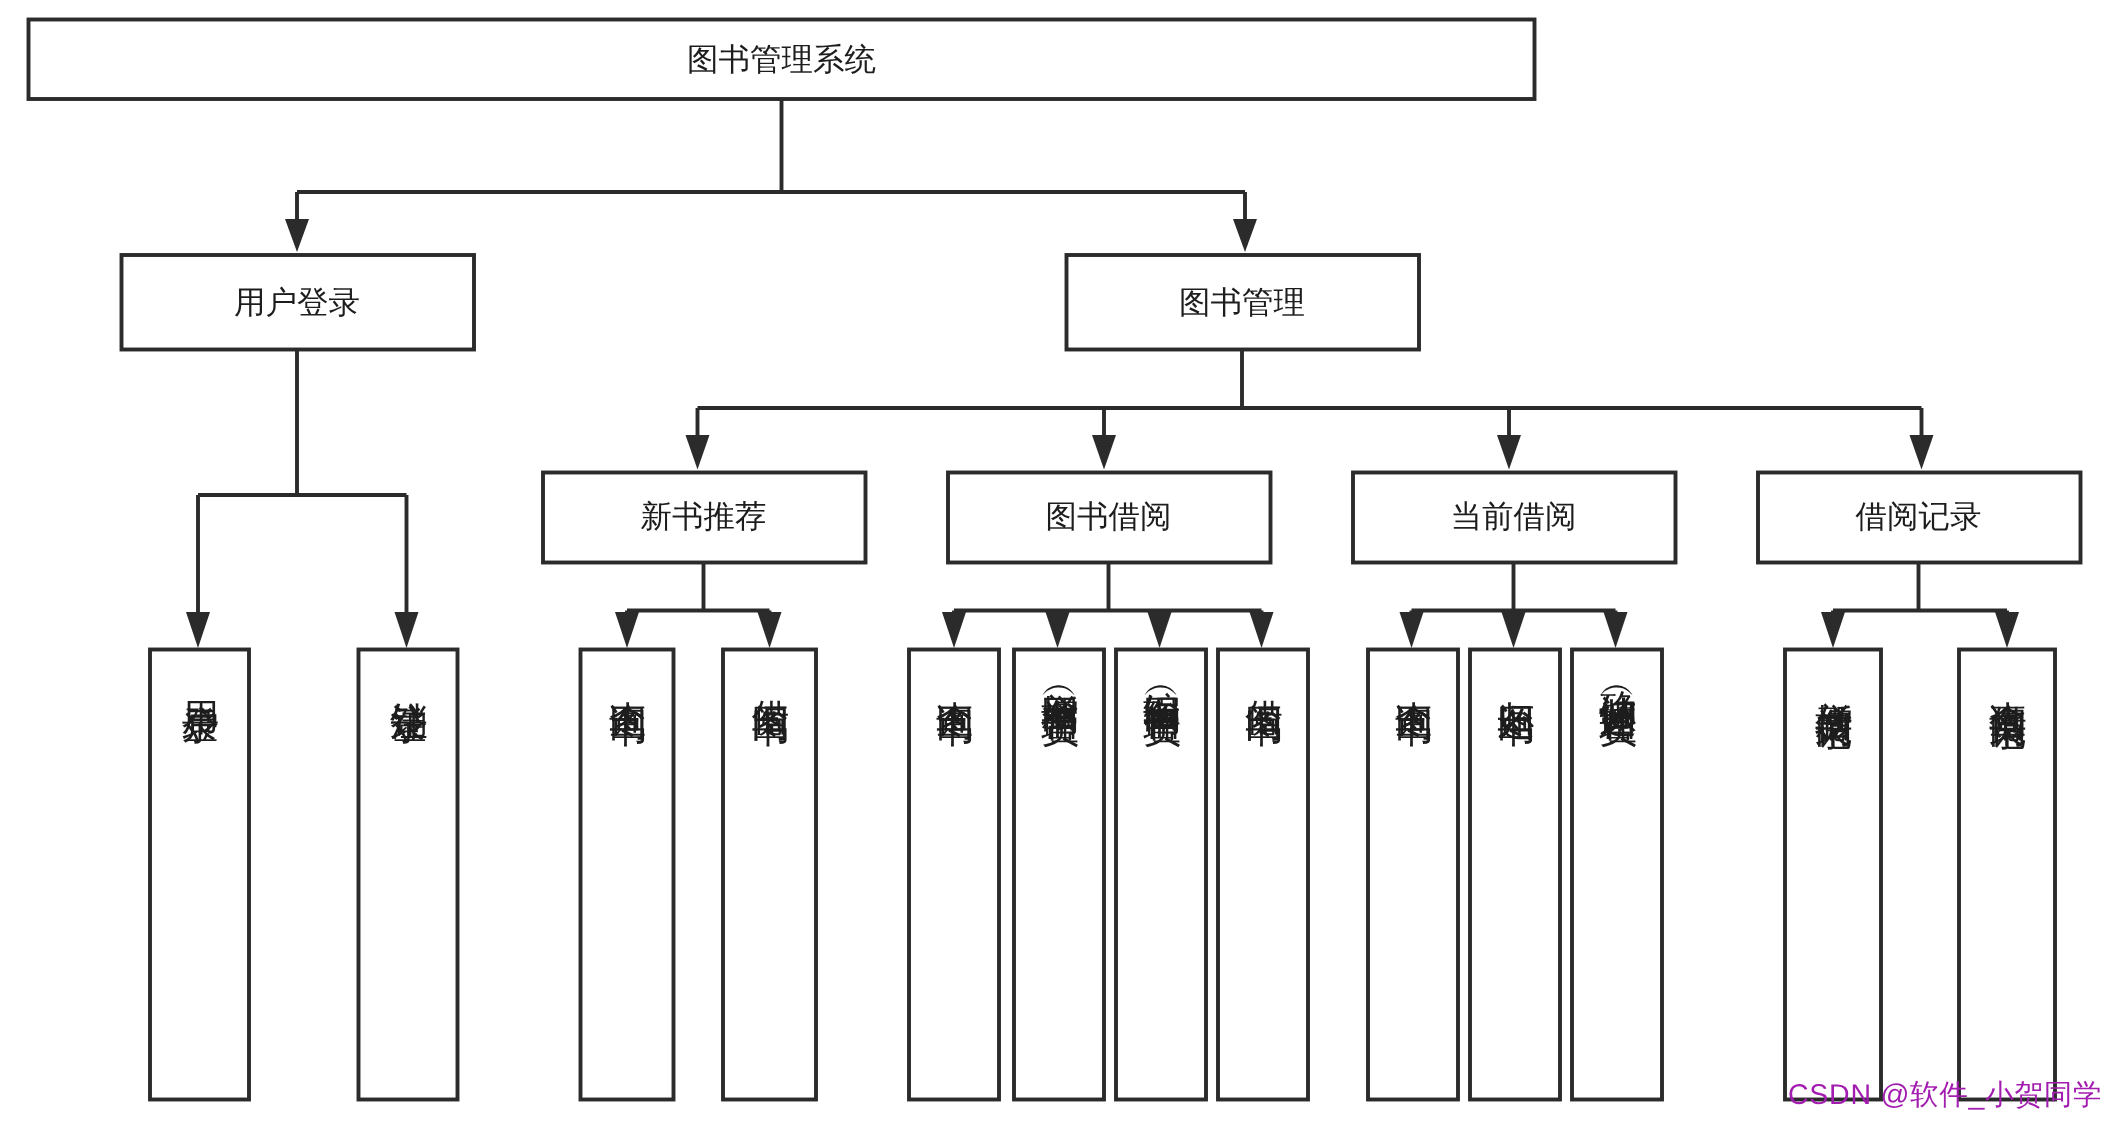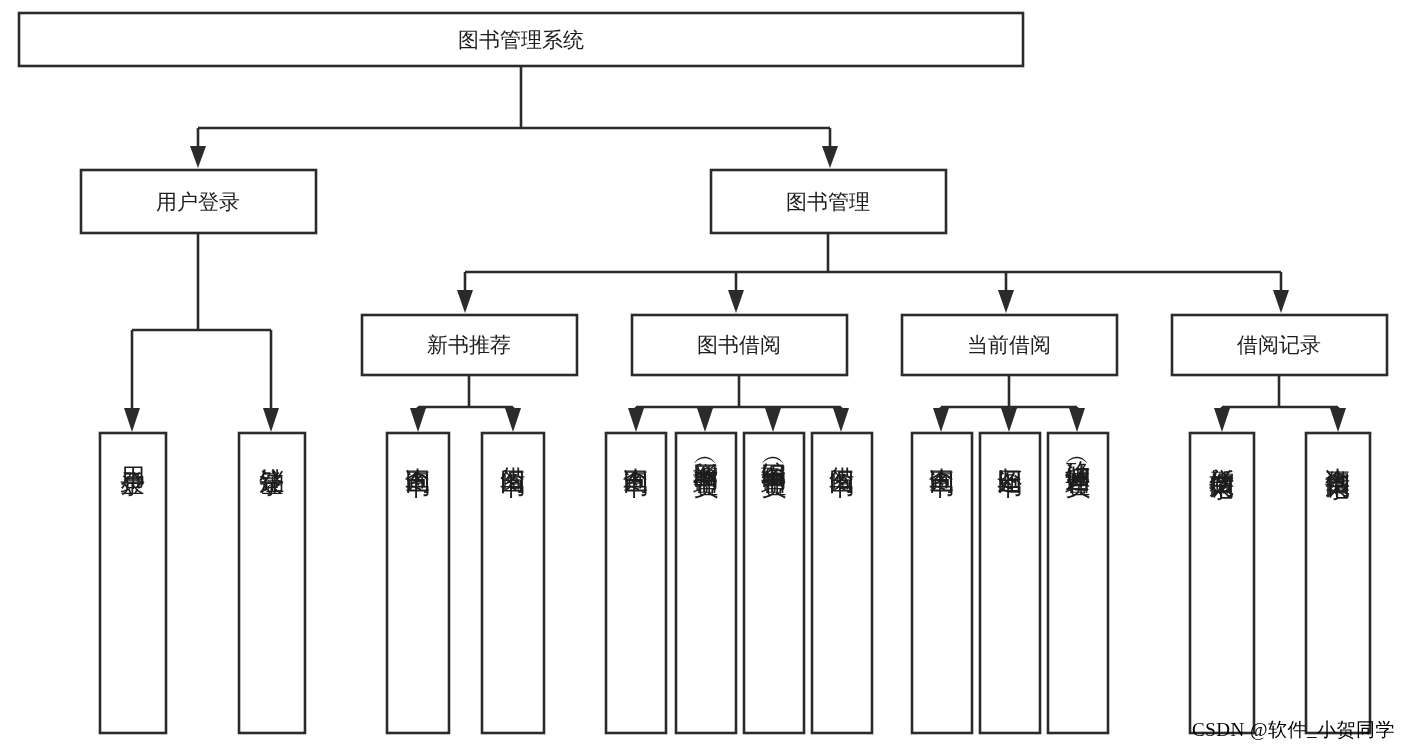--- a/index.html
+++ b/index.html
@@ -56,23 +56,23 @@
     letter-spacing: 2px;
     color: #1d1d1d;
     display: flex;
     align-items: center;
     justify-content: flex-start;
     white-space: nowrap;
     pointer-events: none;
   }
   .watermark {
     position: absolute;
-    font-family: Liberation Serif, serif;
+    font-family: Liberation Sans, sans-serif;
     font-size: 19px;
-    color: #000000;
+    color: #a21caf;
     white-space: nowrap;
     letter-spacing: 0.5px;
   }
 </style>
 </head>
 <body>
 
 <div id="stage">
 
   <svg id="diagram" viewBox="0 0 1405 747">

